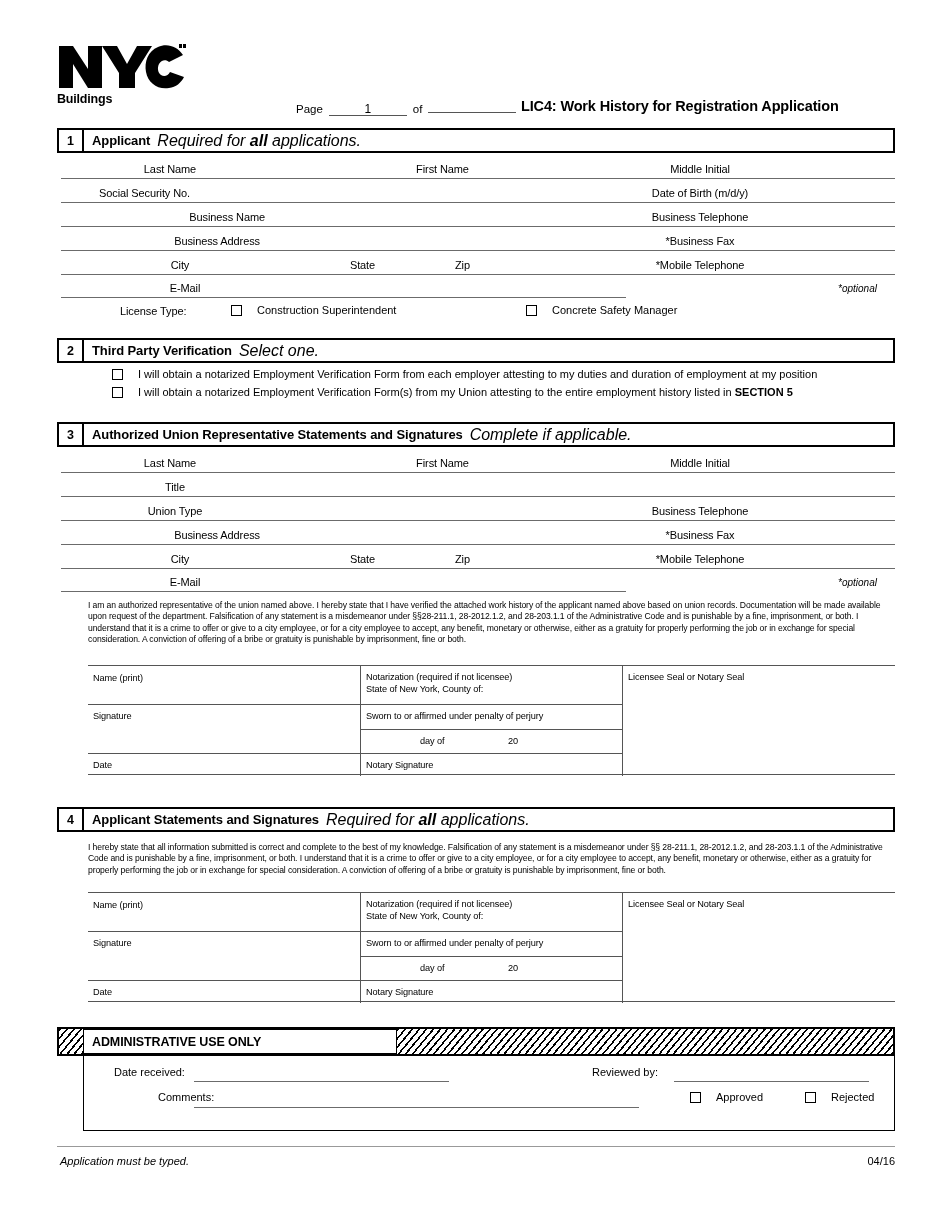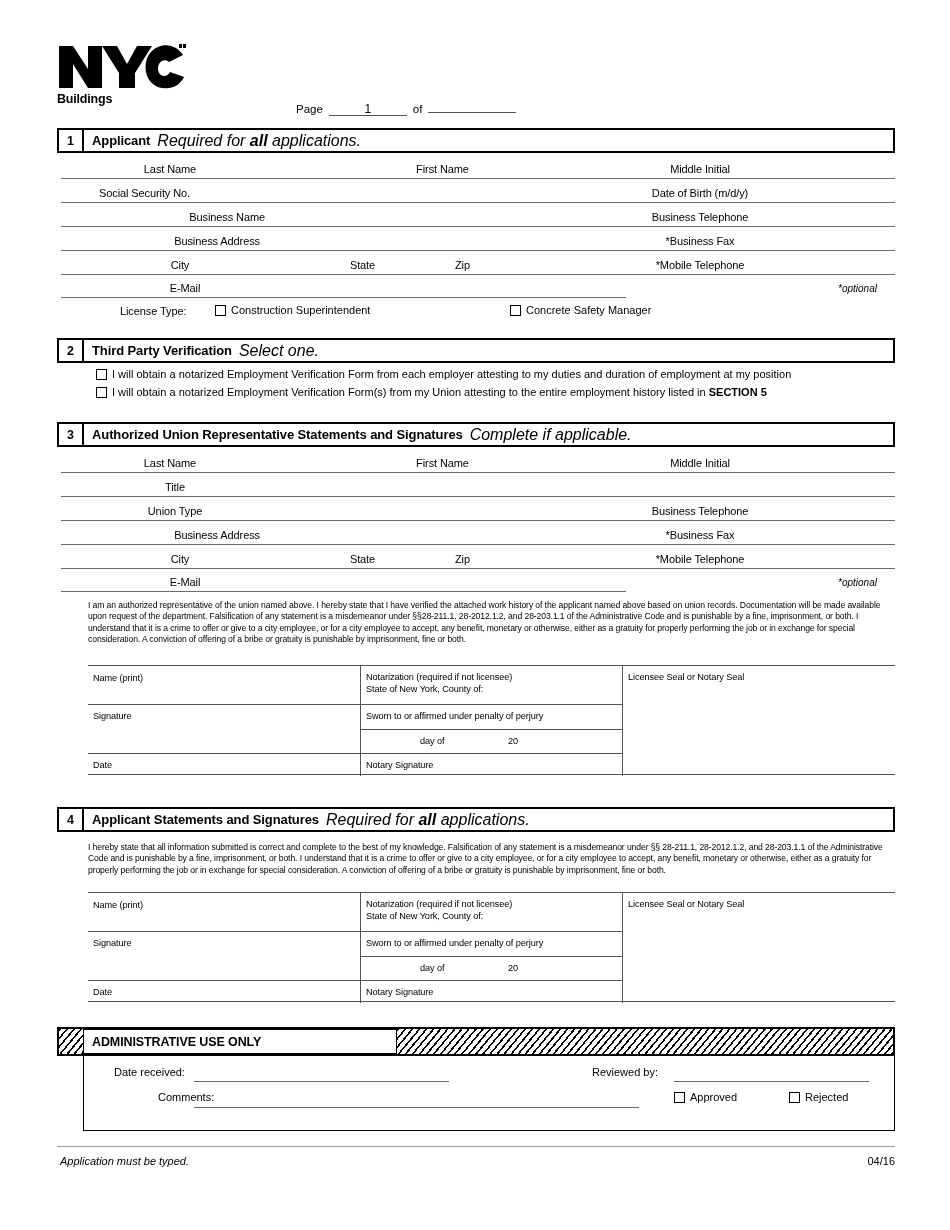--- a/index.html
+++ b/index.html
@@ -132,22 +132,23 @@
     border: 1.6px solid #000;
     box-sizing: border-box;
     background: #fff;
     vertical-align: -1px;
   }
   .cbrow {
     position: absolute;
     font-size: 11px;
     display: flex;
     align-items: center;
-    gap: 5px;
+    gap: 15px;
     white-space: nowrap;
+    margin-left: 16px;
   }
   .cbrow b { font-weight: bold; }
 
   
   .legal {
     position: absolute;
     font-size: 8.6px;
     line-height: 11.4px;
     text-align: left;
     letter-spacing: -0.1px;
@@ -277,20 +278,21 @@
       <div class="logo-word">Buildings</div>
     </div>
 
     <div class="page-of">
       <span>Page</span>
       <span class="blank-line w1">1</span>
       <span>of</span>
       <span class="blank-line w2"></span>
     </div>
 
+    <div class="form-title">LIC4: Work History for Registration Application</div>
   </div>
 
   <div class="section-bar" style="left:57px; top:128px; width:838px;">
     <div class="section-num">1</div>
     <div class="section-title-wrap">
       <span class="section-title">Applicant</span>
       <span class="section-hint"><i>Required for </i><b>all</b><i> applications.</i></span>
     </div>
   </div>
 

